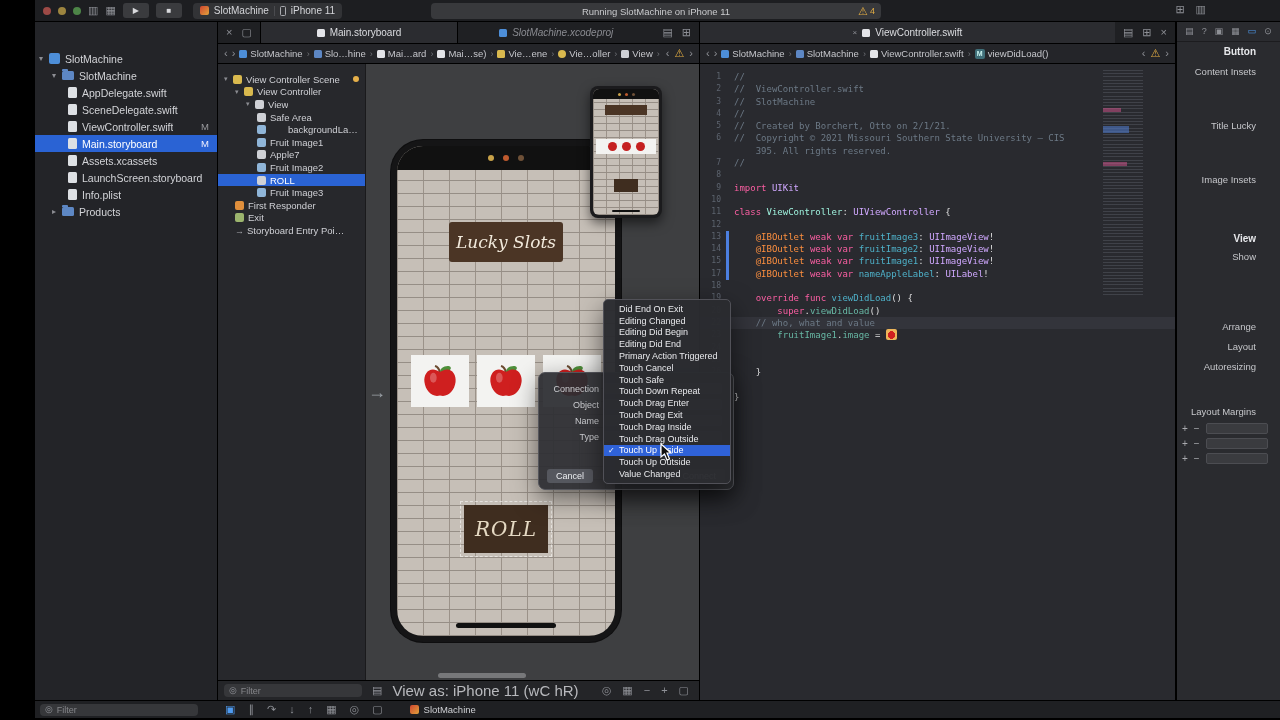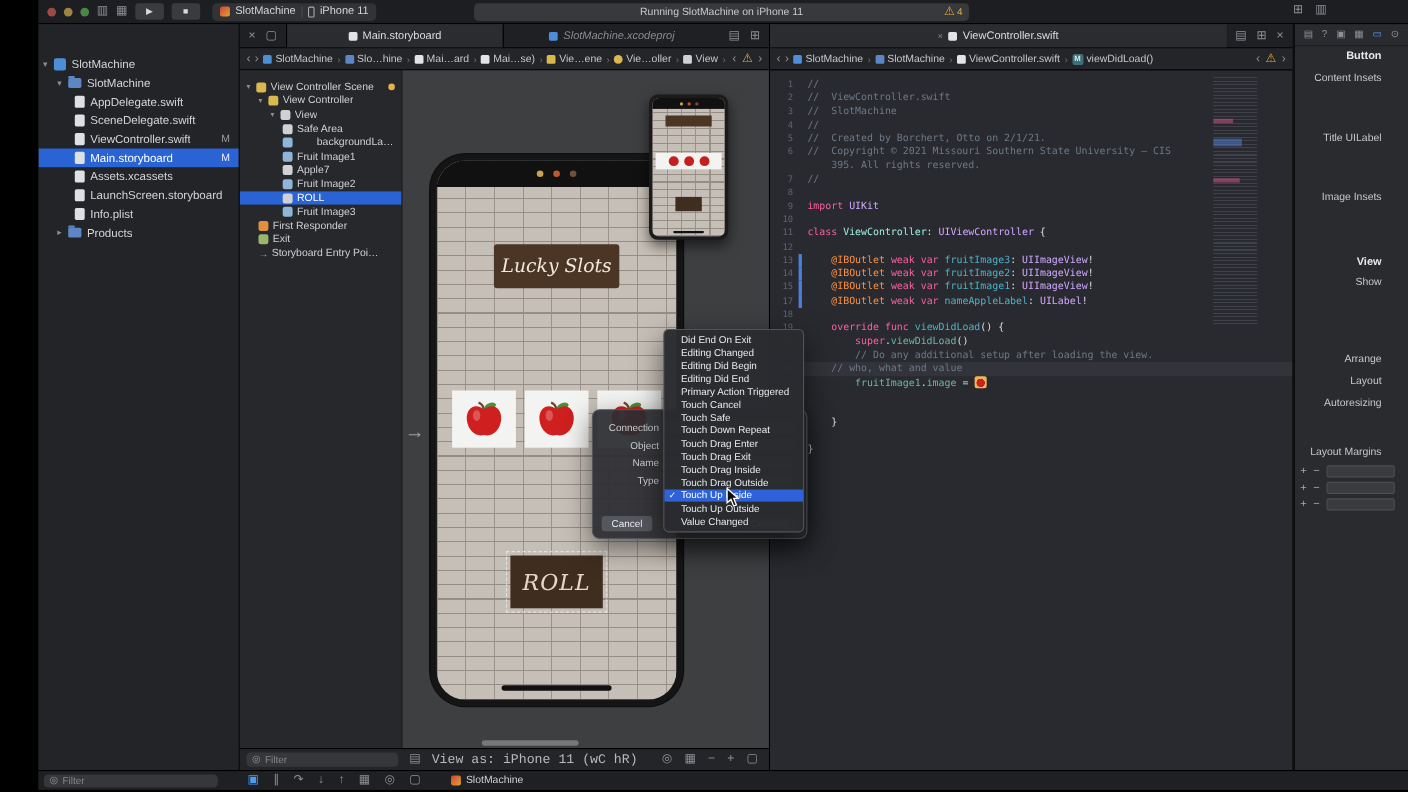--- a/index.html
+++ b/index.html
@@ -118,21 +118,21 @@
   .th-apples{position:absolute;top:50px;left:3px;right:3px;height:15px;background:#f3f3f1;
     display:flex;align-items:center;justify-content:center;gap:5px;}
   .th-apples i{width:9px;height:9px;border-radius:50%;background:#c52020;display:block;}
   .th-roll{position:absolute;top:90px;left:50%;transform:translateX(-50%);width:24px;height:13px;background:#3f2d1f;}
   .th-home{position:absolute;bottom:3px;left:50%;transform:translateX(-50%);width:28px;height:2px;background:#111;border-radius:2px;}
 
   .sb-bottom{position:absolute;left:0;bottom:0;width:100%;height:20px;background:#242528;
     border-top:1px solid #000;display:flex;align-items:center;padding:0 6px;gap:10px;}
   .filterfield{width:138px;height:13px;background:#36373a;border-radius:4px;display:flex;
     align-items:center;gap:4px;padding:0 5px;color:#85868a;font-size:9px;}
-  .viewas{font-size:12px;color:#b8b9bd;white-space:nowrap;font-family:Liberation Mono, monospace;}
+  .viewas{font-size:15px;color:#b8b9bd;white-space:nowrap;}
   .sb-zoom{margin-left:auto;display:flex;gap:11px;align-items:center;padding-right:4px;}
 
   
   .ed-pane{position:absolute;left:665px;top:22px;width:476px;height:678px;background:#292a2f;border-right:1px solid #000;}
   .code-area{position:absolute;top:42px;bottom:0;left:0;right:0;overflow:hidden;padding-top:7px;}
   .cl{display:flex;align-items:flex-start;height:12.3px;font-family:"DejaVu Sans Mono",monospace;font-size:9px;}
   .cl.cur{background:rgba(120,130,150,.12);}
   .ln{width:26px;text-align:right;padding-right:5px;color:#5d646f;font-size:8px;flex:0 0 auto;line-height:12.3px;}
   .cbar{width:3px;height:12.3px;margin-right:5px;flex:0 0 auto;}
   .cbar.chg{background:#4c7fe0;}
@@ -606,25 +606,20 @@
           <div class="cl">
             <span class="ln">19</span>
             <span class="cbar"></span>
             <span class="ct"><span class="t-p">    </span><span class="t-k">override</span><span class="t-p"> </span><span class="t-k">func</span><span class="t-p"> </span><span class="t-d">viewDidLoad</span><span class="t-p">() {</span></span>
           </div>
           <div class="cl">
             <span class="ln">20</span>
             <span class="cbar"></span>
             <span class="ct"><span class="t-p">        </span><span class="t-k">super</span><span class="t-p">.</span><span class="t-f">viewDidLoad</span><span class="t-p">()</span></span>
           </div>
-          <div class="cl">
-            <span class="ln">21</span>
-            <span class="cbar"></span>
-            <span class="ct"><span class="t-p">        </span><span class="t-c">// Do any additional setup after loading the view.</span></span>
-          </div>
           <div class="cl cur">
             <span class="ln">22</span>
             <span class="cbar"></span>
             <span class="ct"><span class="t-p">    </span><span class="t-c">// who, what and value</span></span>
           </div>
           <div class="cl">
             <span class="ln">23</span>
             <span class="cbar"></span>
             <span class="ct"><span class="t-p">        </span><span class="t-r">fruitImage1</span><span class="t-p">.</span><span class="t-r">image</span><span class="t-p"> = </span><span class="img-lit"></span></span>
           </div>
@@ -666,21 +661,21 @@
     <div class="insp-tabs">
       <span class="gi">▤</span>
       <span class="gi">?</span>
       <span class="gi">▣</span>
       <span class="gi">▦</span>
       <span class="gi on">▭</span>
       <span class="gi">⊙</span>
     </div>
     <div class="insp-row hdr" style="top:24px">Button</div>
     <div class="insp-row" style="top:44px">Content Insets</div>
-    <div class="insp-row" style="top:98px">Title UILabel</div>
+    <div class="insp-row" style="top:98px">Title Lucky</div>
     <div class="insp-row" style="top:152px">Image Insets</div>
     <div class="insp-row hdr" style="top:211px">View</div>
     <div class="insp-row" style="top:229px">Show</div>
     <div class="insp-row" style="top:299px">Arrange</div>
     <div class="insp-row" style="top:319px">Layout</div>
     <div class="insp-row" style="top:339px">Autoresizing</div>
     <div class="insp-row" style="top:384px">Layout Margins</div>
     <div class="pmrow" style="top:401px">
         <span>+</span>
         <span>−</span>

